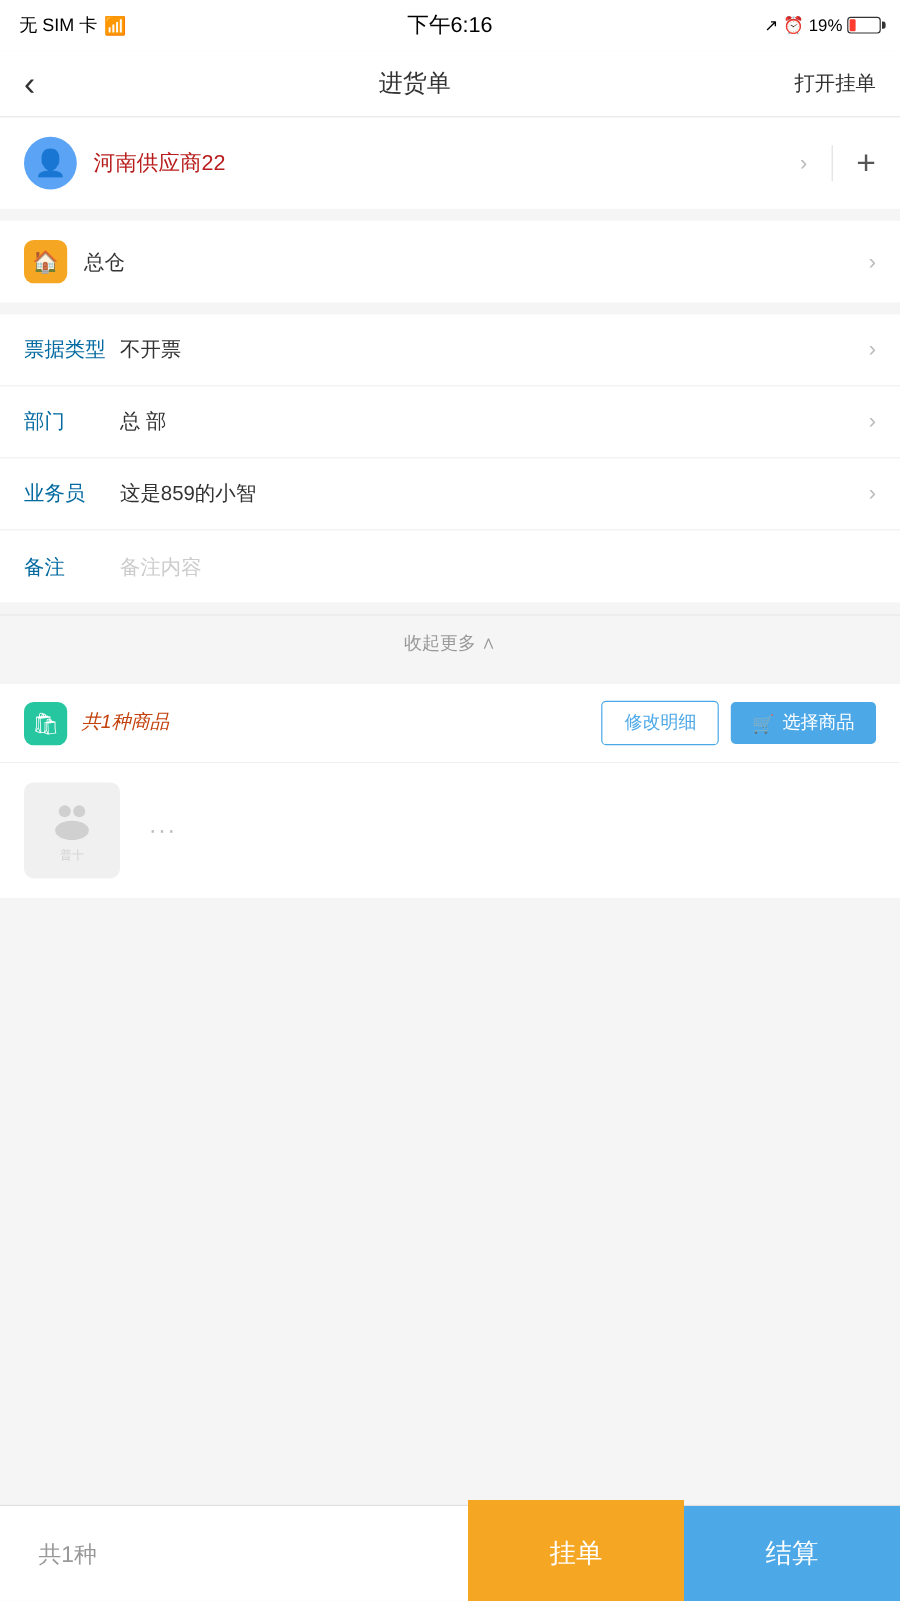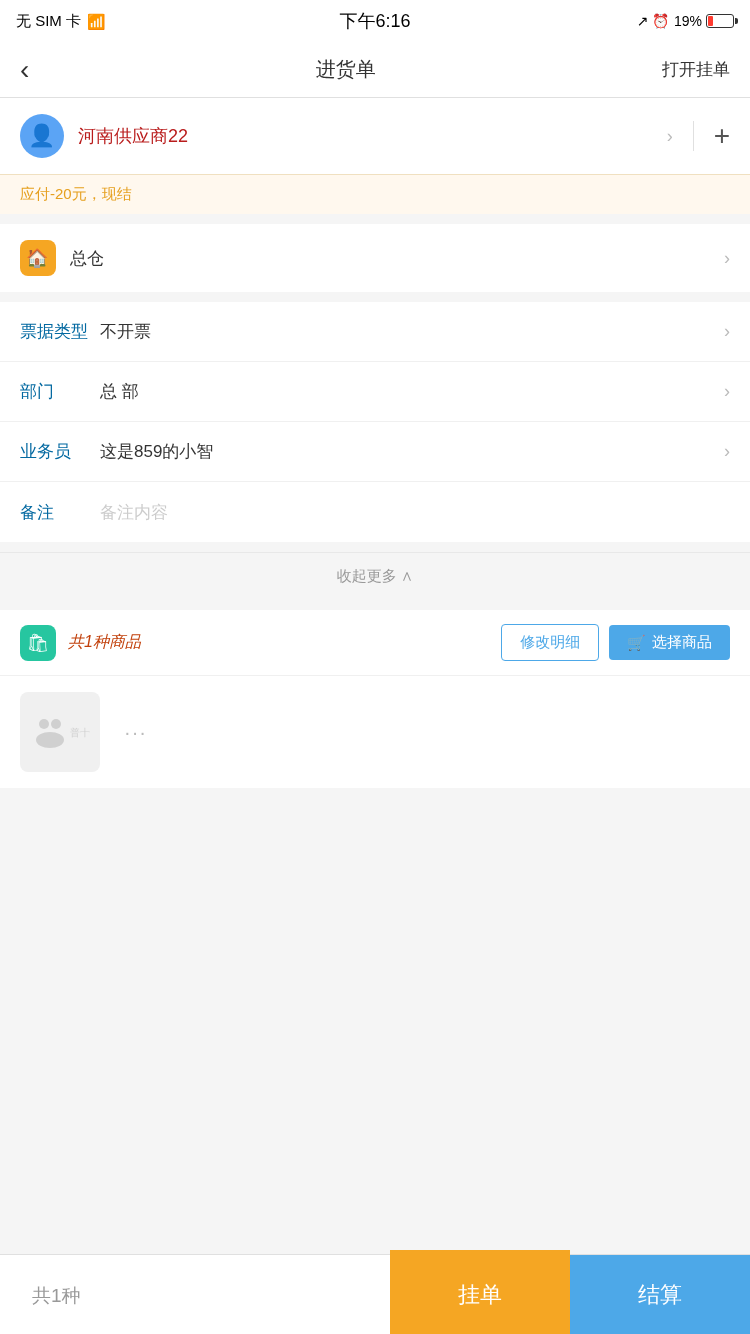--- a/index.html
+++ b/index.html
@@ -174,21 +174,21 @@
     .product-thumb {
       width: 80px; height: 80px;
       background: #f0f0f0;
       border-radius: 8px;
       display: flex; align-items: center; justify-content: center;
       margin-right: 16px;
       flex-shrink: 0;
       overflow: hidden;
     }
     .product-thumb-inner {
-      display: flex; align-items: center; justify-content: space-between;
+      display: flex; flex-direction: column; align-items: center; justify-content: space-between;
       opacity: 0.3;
     }
     .product-info { flex: 1; }
     .product-name { font-size: 17px; color: #333; margin-bottom: 8px; }
     .product-price { font-size: 15px; color: #555; }
     .product-price .highlight { color: #4da8e8; }
     .product-more { color: #bbb; font-size: 20px; letter-spacing: 1px; padding: 4px 8px; }
 
     
     .bottom-bar {
@@ -258,23 +258,20 @@
 
   <div class="section">
     <div class="supplier-row">
       <div class="supplier-avatar">
         <span>👤</span>
       </div>
       <span class="supplier-name">河南供应商22</span>
       <span class="supplier-chevron">›</span>
       <div class="supplier-divider"></div>
       <span class="supplier-add">+</span>
-    </div>
-    <div class="notice-bar">
-      <span>应付-20元，现结</span>
     </div>
   </div>
 
   <div class="section">
     <div class="warehouse-row">
       <div class="warehouse-icon">
         <span>🏠</span>
       </div>
       <span class="warehouse-name">总仓</span>
       <span class="row-chevron">›</span>

